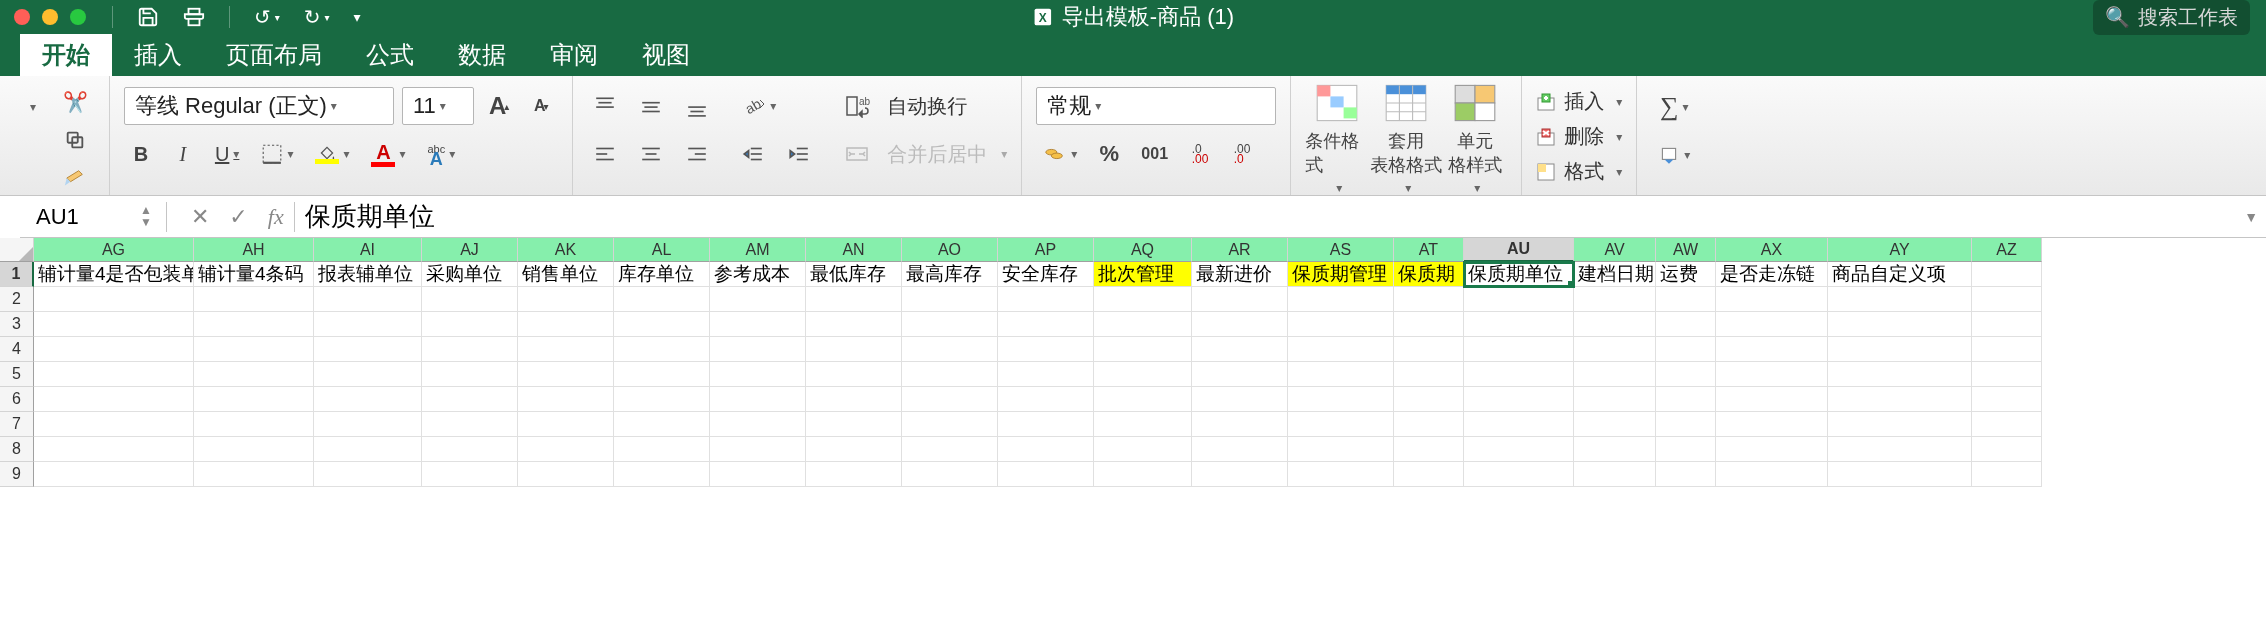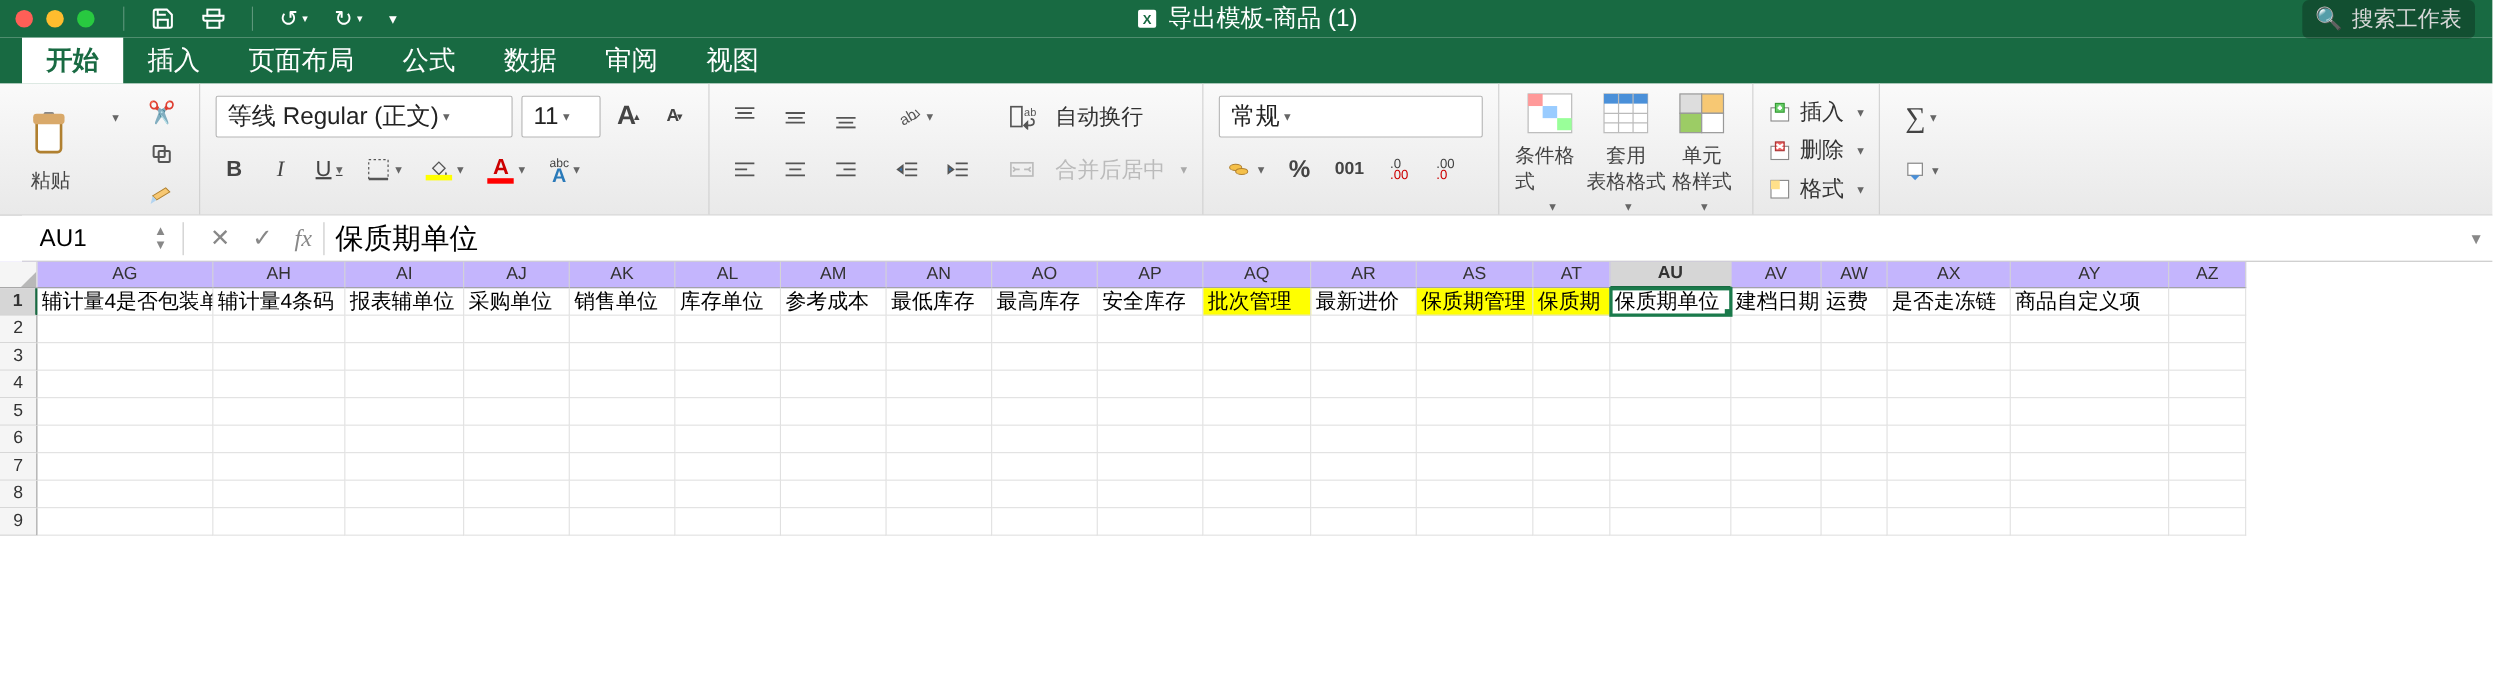--- a/index.html
+++ b/index.html
@@ -44,21 +44,21 @@
   .stepper span{height:12px;}
   .fbar-sep { width:1px; height:30px; background:#c5c5c5; margin:0 14px; }
   .f-icon { color:#888; font-size:22px; padding:0 10px; cursor:pointer; }
   .fx { font-style:italic; font-family:"Times New Roman",serif; }
   .f-input { flex:1; border:none; font-size:26px; padding-left:10px; background:transparent; }
   .f-expand{position:absolute;right:8px;color:#888;font-size:14px;}
   
   .grid { position:relative; }
   .corner { width:34px; height:24px; background:#f5f5f5; border-right:1px solid #d4d4d4; border-bottom:1px solid #a0a0a0; display:flex; align-items:flex-end; justify-content:flex-end; }
   .corner svg{width:14px;height:14px;}
-  .colhdr-row { display:flex; height:24px; background:#c4b5fd; }
+  .colhdr-row { display:flex; height:24px; background:#86efac; }
   .colhdr { border-right:1px solid #d4d4d4; border-bottom:1px solid #a0a0a0; display:flex; align-items:center; justify-content:center; font-size:16px; color:#333; cursor:pointer; }
   .colhdr.sel { background:#d6d6d6; font-weight:bold; border-bottom:2px solid #186a42; }
   .body-row { display:flex; height:25px; }
   .rowhdr { width:34px; border-right:1px solid #a0a0a0; border-bottom:1px solid #d4d4d4; background:#f5f5f5; display:flex; align-items:center; justify-content:center; font-size:16px; color:#333; cursor:pointer;}
   .rowhdr.sel { background:#d6d6d6; font-weight:bold; border-right:2px solid #186a42; }
   .cell { border-right:1px solid #e0e0e0; border-bottom:1px solid #e0e0e0; font-size:19px; display:flex; align-items:center; padding:0 4px; white-space:nowrap; overflow:hidden; }
   .cell.hdrcell { color:#000; }
   .cell.hl { background:#ffff00; }
   .cell.selected { outline:3px solid #1a7a4b; outline-offset:-2px; background:#fff; z-index:3; position:relative; }
   .cell.selected::after{content:"";position:absolute;right:-3px;bottom:-3px;width:8px;height:8px;background:#1a7a4b;}
@@ -113,28 +113,20 @@
   <div class="tab">公式</div>
   <div class="tab">数据</div>
   <div class="tab">审阅</div>
   <div class="tab">视图</div>
 </div>
 
 <div class="ribbon">
 
   <div class="group">
     <div style="display:flex;gap:8px;height:100%;">
-      <div class="bigbtn">
-        <svg width="38" height="48" viewBox="0 0 24 30">
-            <rect x="4" y="4" width="14" height="20" rx="2" fill="#fff" stroke="#b08030" stroke-width="1.5"></rect>
-            <rect x="8" y="1" width="6" height="4" rx="1" fill="#888"></rect>
-            <rect x="2" y="2" width="18" height="6" rx="2" fill="#d9a96a"></rect>
-          </svg>
-        <span>粘贴</span>
-      </div>
       <div class="btn dd" style="width:24px;height:50px;align-self:flex-start;"></div>
       <div style="display:flex;flex-direction:column;gap:10px;padding-top:6px;">
         <span class="btn">✂️</span>
         <span class="btn">
             <svg width="22" height="22" viewBox="0 0 24 24" fill="none" stroke="#555" stroke-width="2">
               <rect x="9" y="9" width="11" height="11" rx="1"></rect>
               <rect x="4" y="4" width="11" height="11" rx="1"></rect>
             </svg>
           </span>
         <span class="btn">

